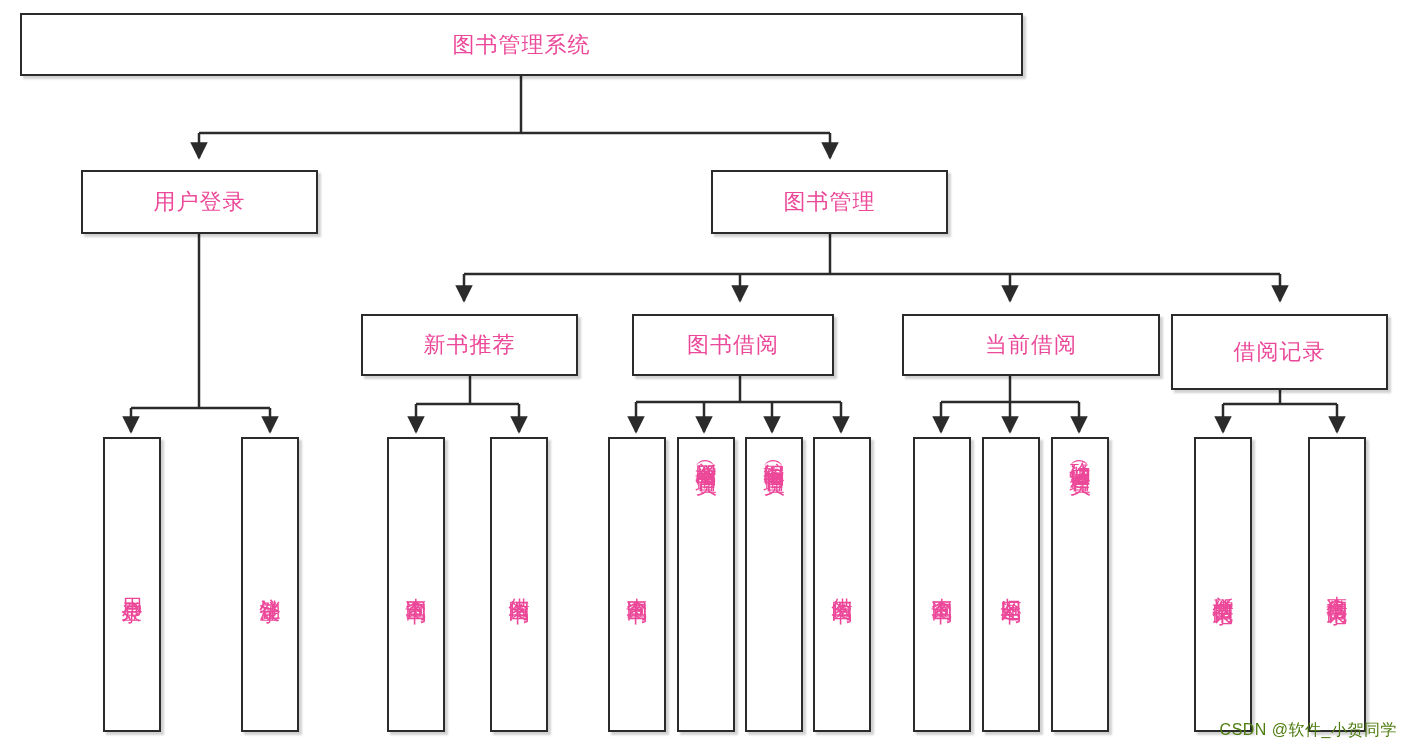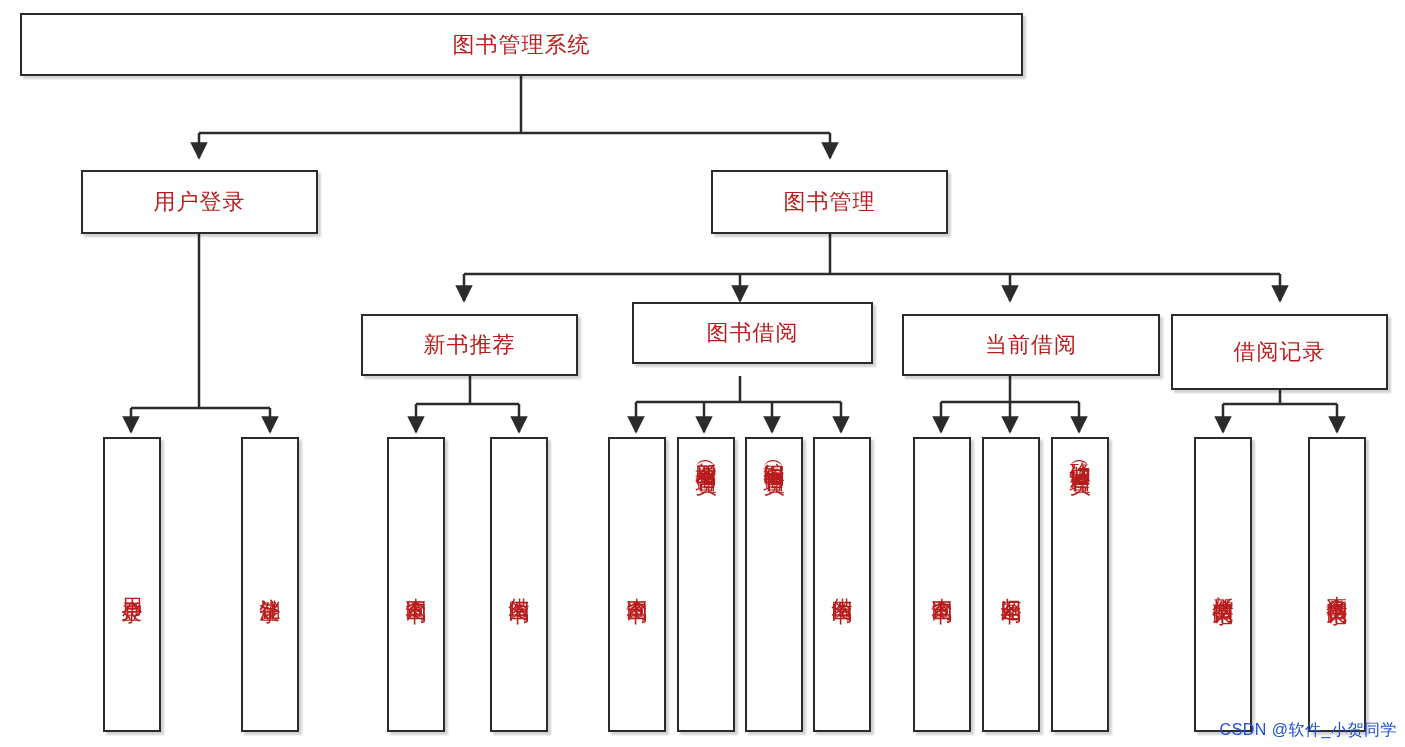--- a/index.html
+++ b/index.html
@@ -25,21 +25,21 @@
   }
   .node {
     position: absolute;
     box-sizing: border-box;
     background: #ffffff;
     border: 2px solid #2b2b2b;
     box-shadow: 3px 3px 2px rgba(0, 0, 0, 0.18);
     display: flex;
     align-items: center;
     justify-content: center;
-    color: #b91c1c;
+    color: #ec4899;
   }
   .node.horiz {
     font-size: 22px;
     letter-spacing: 1px;
   }
   .node.vert {
     font-size: 21px;
     letter-spacing: 2px;
   }
   .node.vert .vtext {
@@ -54,21 +54,21 @@
   
   .node.vert.toptext {
     align-items: flex-start;
     padding-top: 6px;
   }
   #watermark {
     position: absolute;
     right: 8px;
     bottom: 6px;
     font-size: 16px;
-    color: #1d4ed8;
+    color: #4d7c0f;
     white-space: nowrap;
     letter-spacing: 0.5px;
   }
 </style>
 </head>
 <body>
 
 <div id="canvas">
 
   <svg id="connectors" viewBox="0 0 1405 747" xmlns="http://www.w3.org/2000/svg">
@@ -128,21 +128,21 @@
   <div class="node horiz" style="left:81px; top:170px; width:237px; height:64px;">
     <span class="htext">用户登录</span>
   </div>
   <div class="node horiz" style="left:711px; top:170px; width:237px; height:64px;">
     <span class="htext">图书管理</span>
   </div>
 
   <div class="node horiz" style="left:361px; top:314px; width:217px; height:62px;">
     <span class="htext">新书推荐</span>
   </div>
-  <div class="node horiz" style="left:632px; top:302px; width:241px; height:62px;">
+  <div class="node horiz" style="left:632px; top:314px; width:202px; height:62px;">
     <span class="htext">图书借阅</span>
   </div>
   <div class="node horiz" style="left:902px; top:314px; width:258px; height:62px;">
     <span class="htext">当前借阅</span>
   </div>
   <div class="node horiz" style="left:1171px; top:314px; width:217px; height:76px;">
     <span class="htext">借阅记录</span>
   </div>
 
   <div class="node vert" style="left:103px; top:437px; width:58px; height:295px;">

